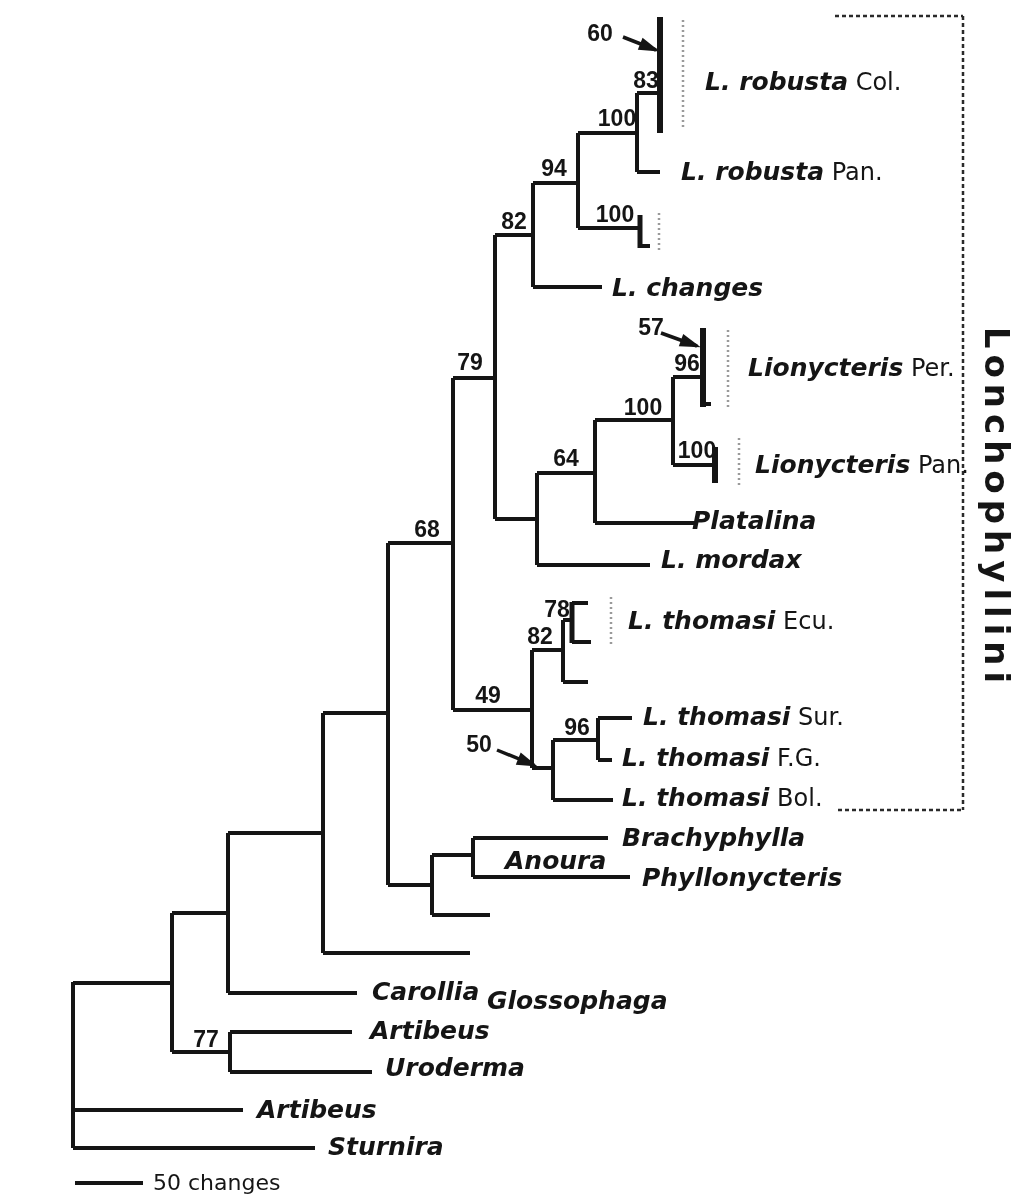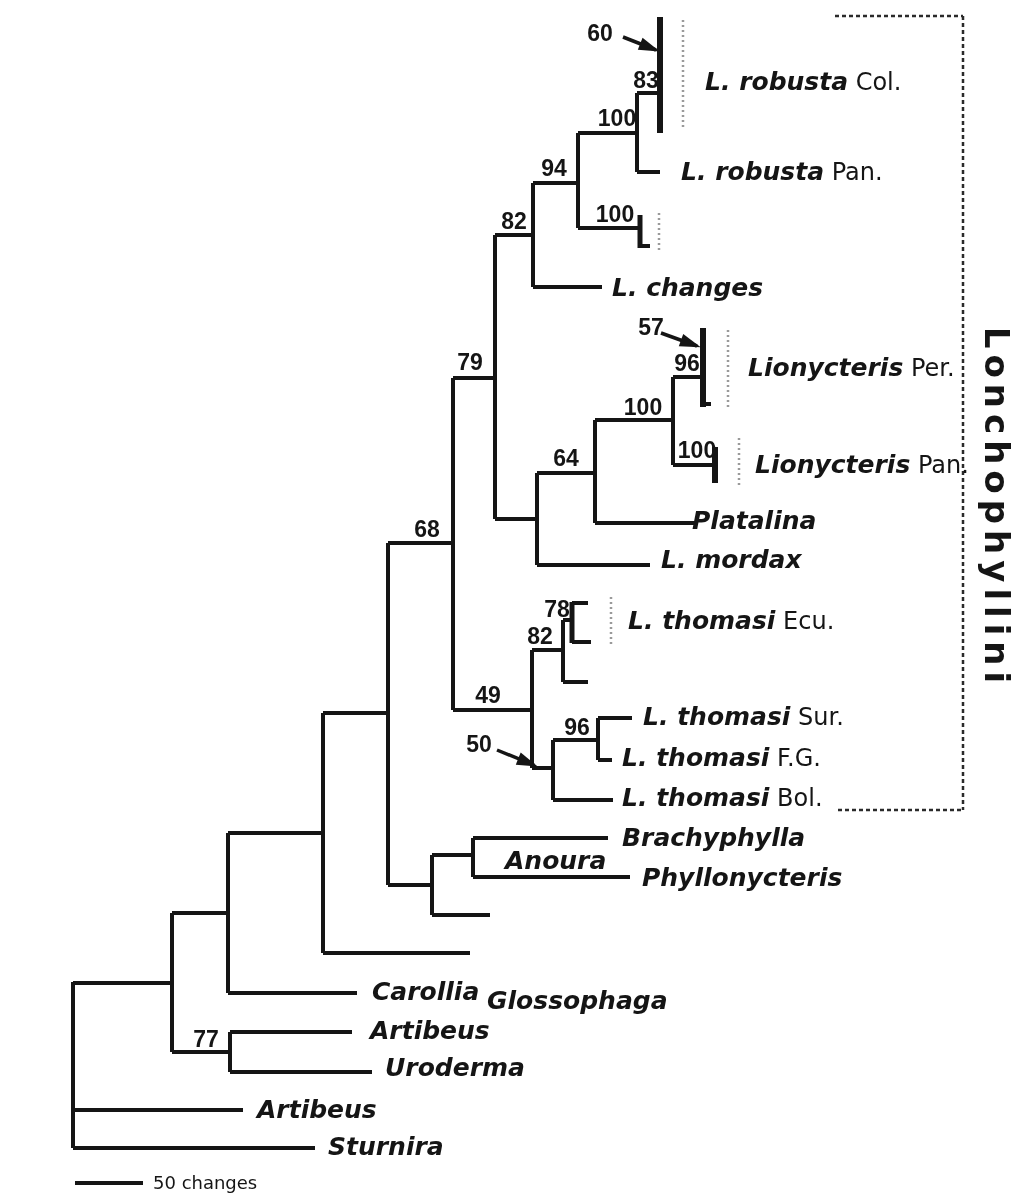--- a/index.html
+++ b/index.html
@@ -7,21 +7,21 @@
           font-family:"DejaVu Sans",sans-serif;color:#151515;}
   #tree-svg{position:absolute;left:0;top:0;}
   .lbl-layer{position:absolute;left:0;top:0;width:1024px;height:1200px;pointer-events:none;}
   .taxon{position:absolute;transform:translateY(-54%);white-space:nowrap;font-size:25px;line-height:1;}
   .taxon .it{font-style:italic;font-weight:700;}
   .taxon .ro{font-style:normal;font-weight:400;font-size:24px;font-family:"DejaVu Sans",sans-serif;}
   .boot{position:absolute;transform:translate(-50%,-55%);white-space:nowrap;
         font-family:"Liberation Sans",sans-serif;font-weight:700;font-size:23px;line-height:1;}
   .clade-label{position:absolute;transform:translate(-50%,-50%) rotate(90deg);transform-origin:center;
         font-weight:700;font-size:34px;letter-spacing:6px;white-space:nowrap;}
-  .scale-label{position:absolute;transform:translateY(-50%);font-size:18px;font-weight:400;
+  .scale-label{position:absolute;transform:translateY(-50%);font-size:22px;font-weight:400;
         font-family:"DejaVu Sans",sans-serif;white-space:nowrap;}
 </style>
 </head>
 <body>
 
 <div id="figure">
   <svg id="tree-svg" width="1024" height="1200" viewBox="0 0 1024 1200">
       <line x1="73" y1="982" x2="73" y2="1148" stroke="#151515" stroke-width="4"></line>
       <line x1="172" y1="913" x2="172" y2="1052" stroke="#151515" stroke-width="4"></line>
       <line x1="228" y1="833" x2="228" y2="993" stroke="#151515" stroke-width="4"></line>

